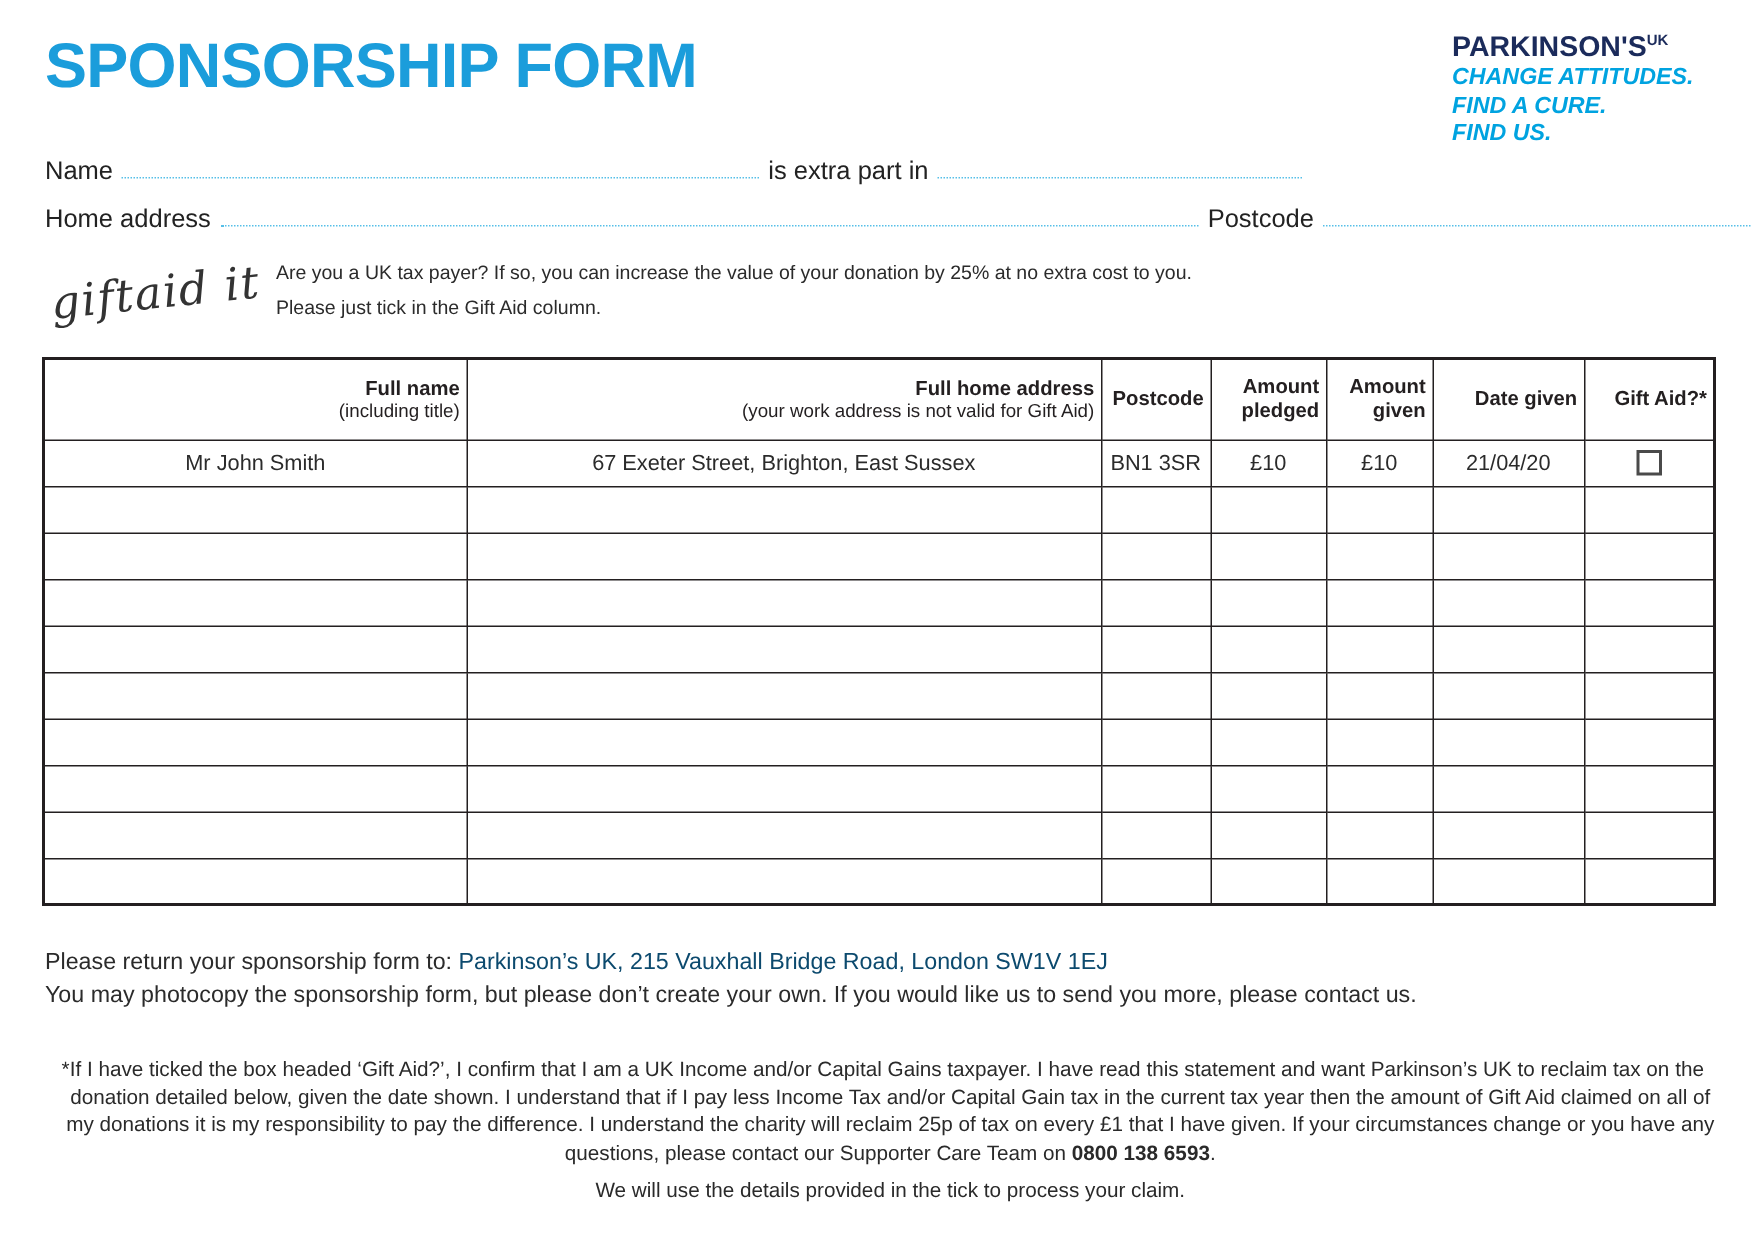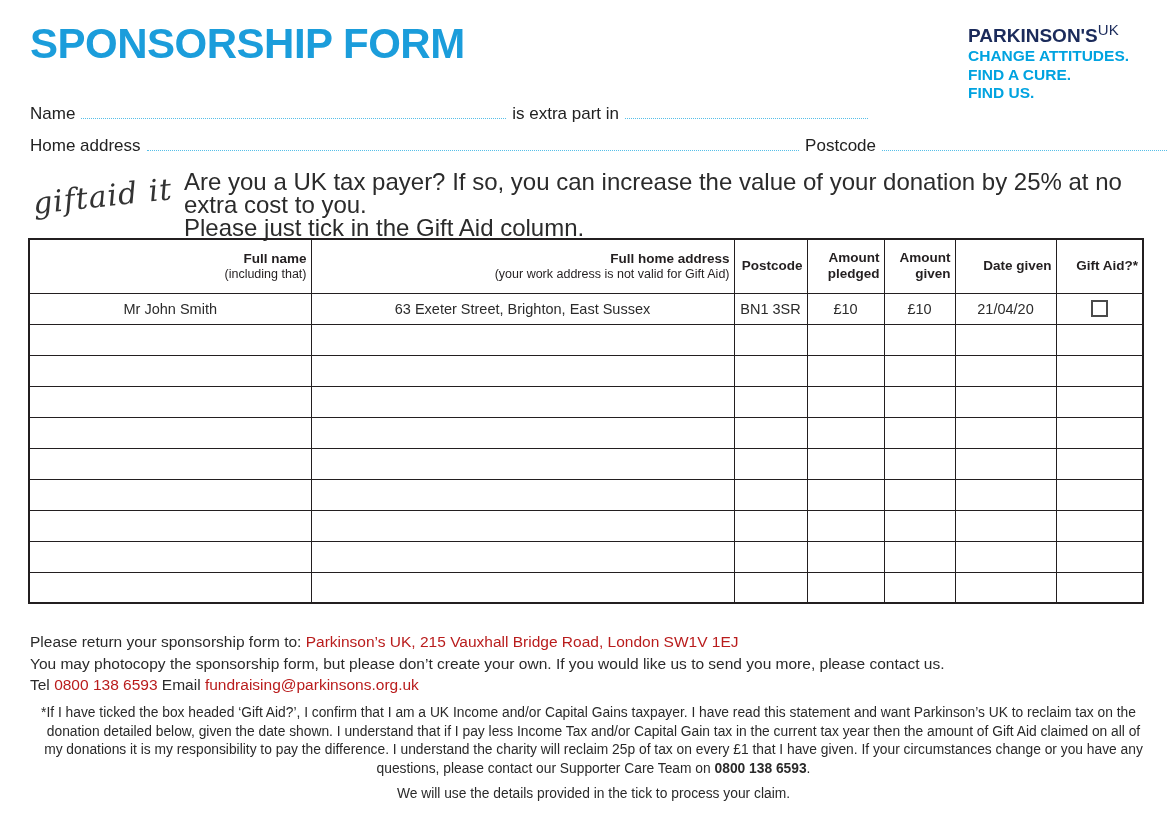--- a/index.html
+++ b/index.html
@@ -5,58 +5,58 @@
   * { margin:0; padding:0; box-sizing:border-box; }
   html,body { background:#ffffff; }
   body { font-family:"Liberation Sans", sans-serif; color:#262626; }
   .page { position:relative; width:1169px; height:831px; background:#fff; overflow:hidden; }
 
   
   .title { position:absolute; left:30px; top:22px; font-size:42px; font-weight:800;
            letter-spacing:-0.5px; color:#1b9ddb; line-height:1.05; }
   .logo { position:absolute; left:968px; top:22px; line-height:1; }
   .logo-brand { color:#1b2b5b; font-weight:800; font-size:19px; letter-spacing:0; }
-  .logo-brand sup { font-size:15px; font-weight:400; vertical-align:super; }
-  .logo-tagline { margin-top:2px; color:#00a3e0; font-weight:800; font-size:15.5px; line-height:18.5px; }
+  .logo-brand sup { font-size:10px; font-weight:700; vertical-align:super; }
+  .logo-tagline { margin-top:2px; color:#00a3e0; font-weight:800; font-size:15.5px; line-height:18.5px;font-style:italic; }
 
   
   .fields { position:absolute; left:30px; top:102px; width:1137px; font-size:17px; color:#222; }
   .field-line { display:flex; align-items:baseline; height:22px; }
   .field-line + .field-line { margin-top:10px; }
   .flabel { white-space:nowrap; padding-right:6px; }
   .flabel.mid { padding-left:6px; }
   .dots { border-bottom:1px dotted #56bfe8; height:17px; }
   .dots.grow { flex:1 1 auto; }
   .line-name { width:838px; }
   .dots.fixed-1 { width:243px; flex:none; }
   .dots.fixed-2 { width:285px; flex:none; }
 
   
   .giftaid-row { position:absolute; left:34px; top:170px; display:flex; width:1120px; }
   .giftaid-logo { width:148px; flex:none; font-family:"DejaVu Serif", serif; font-style:italic;
                   font-size:30px; color:#333; transform:rotate(-6deg); letter-spacing:1px;
                   margin-top:8px; white-space:nowrap; }
-  .giftaid-intro { margin-left:2px; font-size:24px; line-height:23px; color:#2b2b2b; }
+  .giftaid-intro { margin-left:2px; font-size:13px; line-height:23px; color:#2b2b2b; }
 
   
   .sponsor-table { position:absolute; left:28px; top:238px; width:1114px;
                    border-collapse:collapse; table-layout:fixed; }
   .sponsor-table th, .sponsor-table td { border:1.4px solid #231f20; text-align:center;
                    vertical-align:middle; padding:0 4px; }
   .sponsor-table { border:2px solid #231f20; }
   .sponsor-table thead th { height:54px;text-align:right; }
   .sponsor-table tbody td { height:31px; font-size:14.5px; color:#2b2b2b; }
   .th-title { font-weight:700; font-size:13.5px; line-height:16px; color:#231f20; }
   .th-sub { font-weight:400; font-size:12.5px; line-height:15px; color:#231f20; }
   .checkbox { width:17px; height:17px; border:2px solid #4a4a4a; margin:0 auto; background:#fff; }
 
   
   .footer { position:absolute; left:30px; top:631px; width:1120px; font-size:15.5px;
             line-height:21.5px; color:#2b2b2b; }
-  .blue { color:#b91c1c; }
+  .blue { color:#0c4a6e; }
 
   
   .smallprint { position:absolute; left:30px; top:704px; width:1117px; font-size:13.8px;
                 line-height:18.6px; color:#2a2a2a;text-align:center; }
   .smallprint .hang { padding-left:10px; text-indent:-10px; }
   .smallprint b { font-weight:700; }
   .claim-line { margin-top:7px; padding-left:10px; }
 </style>
 </head>
 <body>
@@ -104,21 +104,21 @@
         <col style="width:73px">
       <col style="width:77px">
         <col style="width:71px">
         <col style="width:101px">
         <col style="width:87px">
     </colgroup>
     <thead>
       <tr>
           <th>
             <div class="th-title">Full name</div>
-            <div class="th-sub">(including that)</div>
+            <div class="th-sub">(including title)</div>
           </th>
           <th>
             <div class="th-title">Full home address</div>
             <div class="th-sub">(your work address is not valid for Gift Aid)</div>
           </th>
           <th>
             <div class="th-title">Postcode</div>
           </th>
           <th>
             <div class="th-title">Amount pledged</div>
@@ -130,21 +130,21 @@
             <div class="th-title">Date given</div>
           </th>
           <th>
             <div class="th-title">Gift Aid?*</div>
           </th>
         </tr>
     </thead>
     <tbody>
         <tr>
           <td>Mr John Smith</td>
-          <td>63 Exeter Street, Brighton, East Sussex</td>
+          <td>67 Exeter Street, Brighton, East Sussex</td>
           <td>BN1 3SR</td>
           <td>£10</td>
           <td>£10</td>
           <td>21/04/20</td>
           <td>
             <div class="checkbox"></div>
           </td>
         </tr>
         <tr>
           <td></td>
@@ -226,21 +226,20 @@
           <td></td>
           <td></td>
           <td></td>
         </tr>
       </tbody>
   </table>
 
   <div class="footer">
     <div><span>Please return your sponsorship form to: </span><span class="blue">Parkinson’s UK, 215 Vauxhall Bridge Road, London SW1V 1EJ</span></div>
     <div>You may photocopy the sponsorship form, but please don’t create your own. If you would like us to send you more, please contact us.</div>
-    <div><span>Tel </span><span class="blue">0800 138 6593</span><span> Email </span><span class="blue">fundraising@parkinsons.org.uk</span></div>
   </div>
 
   <div class="smallprint">
     <div class="hang"><span>*If I have ticked the box headed ‘Gift Aid?’, I confirm that I am a UK Income and/or Capital Gains taxpayer. I have read this statement and want Parkinson’s UK to reclaim tax on the donation detailed below, given the date shown. I understand that if I pay less Income Tax and/or Capital Gain tax in the current tax year then the amount of Gift Aid claimed on all of my donations it is my responsibility to pay the difference. I understand the charity will reclaim 25p of tax on every £1 that I have given. If your circumstances change or you have any questions, please contact our Supporter Care Team on </span><b>0800 138 6593</b><span>.</span></div>
     <div class="claim-line">We will use the details provided in the tick to process your claim.</div>
   </div>
 
 </div>
 
 </body></html>

